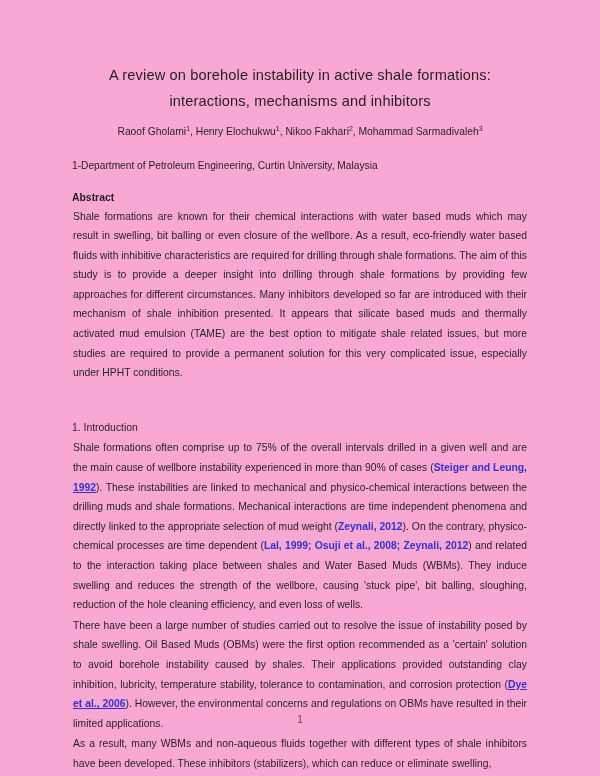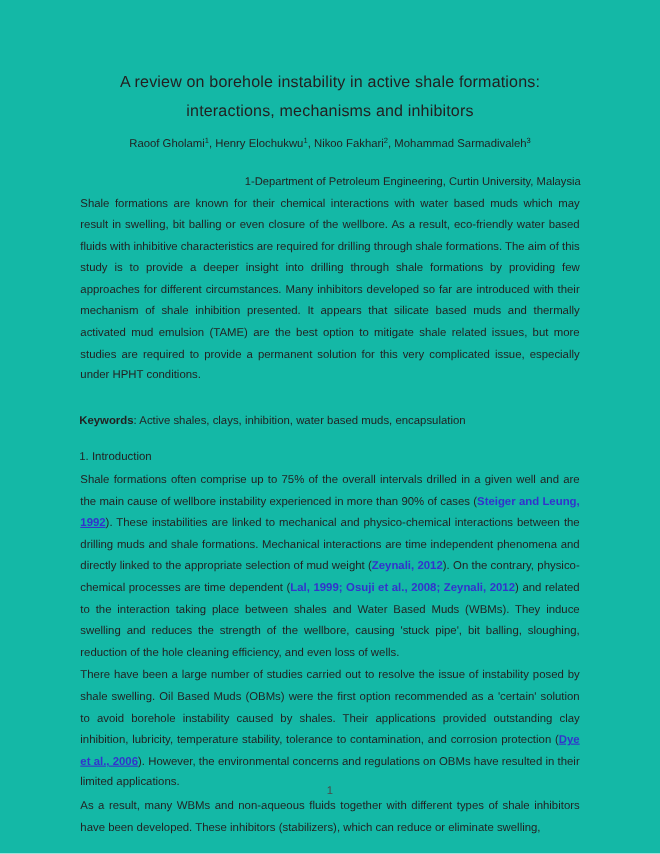--- a/index.html
+++ b/index.html
@@ -8,21 +8,21 @@
     background: #ffffff;
   }
   body {
     font-family: "Liberation Sans", sans-serif;
     color: #231f20;
   }
   .page {
     position: relative;
     width: 600px;
     height: 776px;
-    background: #14b8a6;
+    background: #f9a8d4;
     overflow: hidden;
     box-sizing: border-box;
   }
   .content {
     position: absolute;
     left: 72px;
     top: 0;
     width: 456px;
   }
 
@@ -47,21 +47,21 @@
   }
   .authors sup {
     font-size: 6.9px;
     vertical-align: super;
     line-height: 0;
   }
 
   
   .affiliations {
     margin-top: 18px;
-    text-align: right;
+    text-align: left;
     font-size: 10.2px;
     line-height: 16.5px;
     color: #231f20;
   }
   .affil-line { display: block; }
 
   
   .section-head {
     font-size: 10.4px;
     font-weight: bold;
@@ -129,26 +129,26 @@
     <div class="title">A review on borehole instability in active shale formations: interactions, mechanisms and inhibitors</div>
 
     <div class="authors">
       <span>Raoof Gholami<sup>1</sup>, Henry Elochukwu<sup>1</sup>, Nikoo Fakhari<sup>2</sup>, Mohammad Sarmadivaleh<sup>3</sup></span>
     </div>
 
     <div class="affiliations">
       <span class="affil-line">1-Department of Petroleum Engineering, Curtin University, Malaysia</span>
     </div>
 
+    <div class="section-head">Abstract</div>
 
     <p class="body">Shale formations are known for their chemical interactions with water based muds which may result in swelling, bit balling or even closure of the wellbore. As a result, eco-friendly water based fluids with inhibitive characteristics are required for drilling through shale formations. The aim of this study is to provide a deeper insight into drilling through shale formations by providing few approaches for different circumstances. Many inhibitors developed so far are introduced with their mechanism of shale inhibition presented. It appears that silicate based muds and thermally activated mud emulsion (TAME) are the best option to mitigate shale related issues, but more studies are required to provide a permanent solution for this very complicated issue, especially under HPHT conditions.</p>
 
     <div class="spacer-20"></div>
 
-    <p class="kw"><b>Keywords</b><span>: </span><span>Active shales, clays, inhibition, water based muds, encapsulation</span></p>
 
     <div class="spacer-14"></div>
 
     <p class="intro-head">1. Introduction</p>
 
     <p class="body"><span>Shale formations often comprise up to 75% of the overall intervals drilled in a given well and are the main cause of wellbore instability experienced in more than 90% of cases (</span><span class="cite">Steiger and Leung,</span> <span class="cite link">1992</span><span>). These instabilities are linked to mechanical and physico-chemical interactions between the drilling muds and shale formations. Mechanical interactions are time independent phenomena and directly linked to the appropriate selection of mud weight (</span><span class="cite">Zeynali, 2012</span><span>). On the contrary, physico-chemical processes are time dependent (</span><span class="cite">Lal, 1999; Osuji et al., 2008;</span> <span class="cite">Zeynali, 2012</span><span>) and related to the interaction taking place between shales and Water Based Muds (WBMs). They induce swelling and reduces the strength of the wellbore, causing 'stuck pipe', bit balling, sloughing, reduction of the hole cleaning efficiency, and even loss of wells.</span></p>
 
     <p class="body"><span>There have been a large number of studies carried out to resolve the issue of instability posed by shale swelling. Oil Based Muds (OBMs) were the first option recommended as a 'certain' solution to avoid borehole instability caused by shales. Their applications provided outstanding clay inhibition, lubricity, temperature stability, tolerance to contamination, and corrosion protection (</span><span class="cite link">Dye et al., 2006</span><span>). However, the environmental concerns and regulations on OBMs have resulted in their limited applications.</span></p>
 
     <p class="body">As a result, many WBMs and non-aqueous fluids together with different types of shale inhibitors have been developed. These inhibitors (stabilizers), which can reduce or eliminate swelling,</p>

